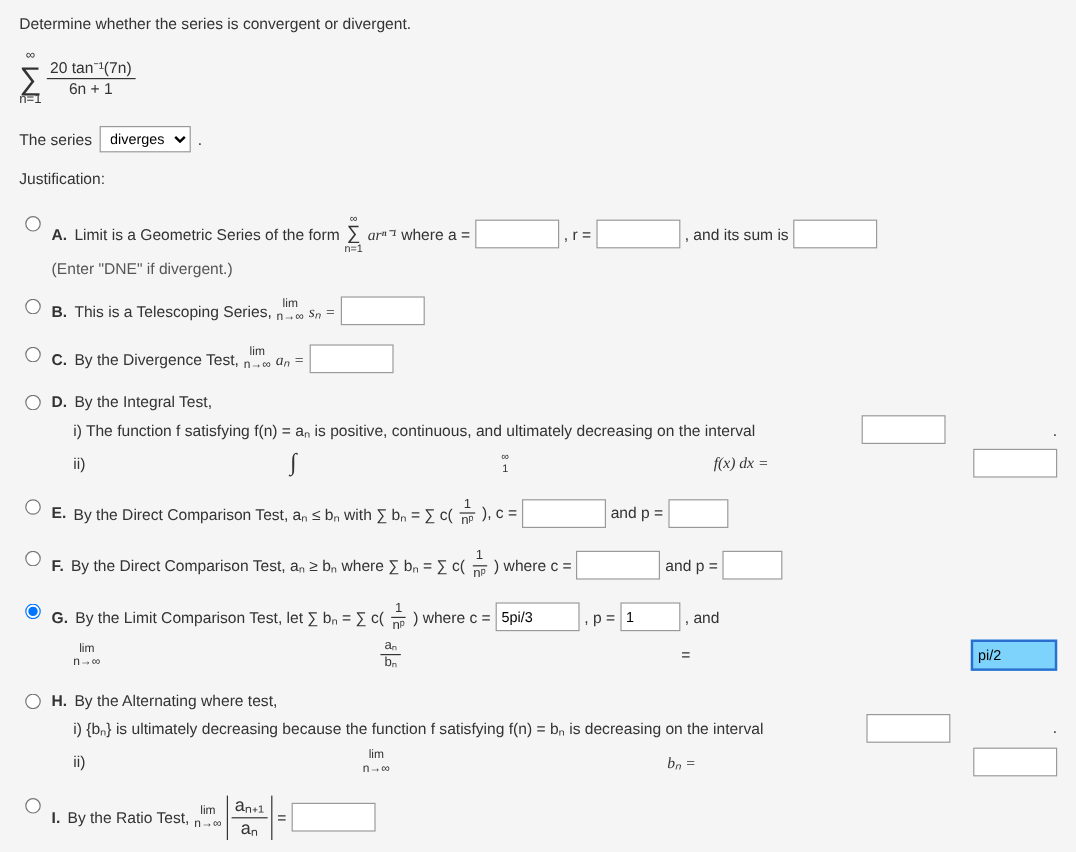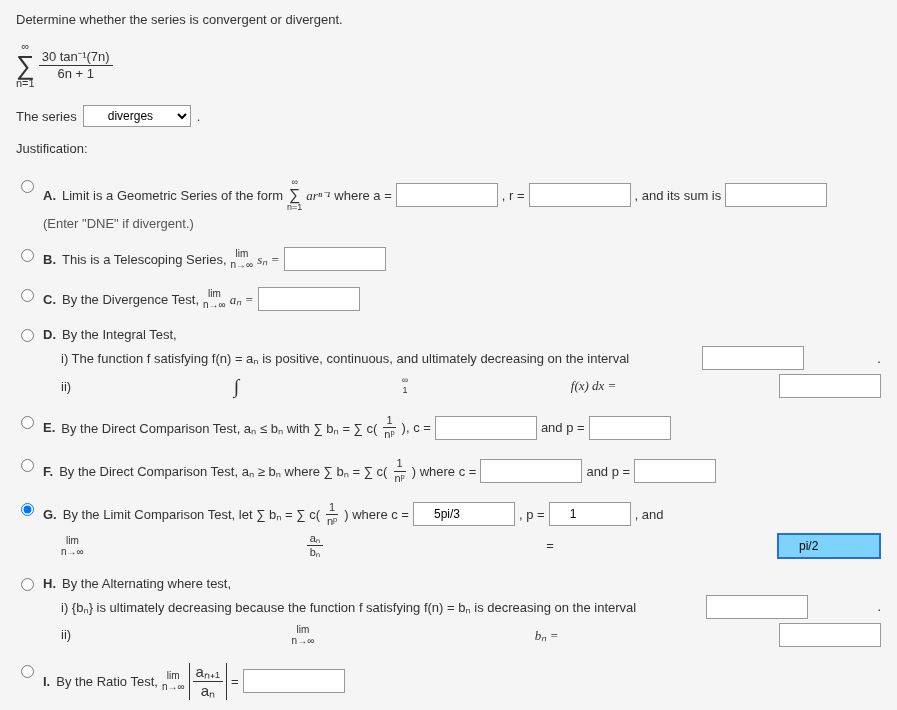--- a/index.html
+++ b/index.html
@@ -43,21 +43,21 @@
   .frac .den { padding: 0 3px; }
   .row {
     display: flex;
     align-items: center;
     gap: 6px;
     margin-bottom: 14px;
     flex-wrap: wrap;
   }
   select, input[type="text"] {
     font-size: 12px;
-    padding: 2px 20px;
+    padding: 2px 4px;
     border: 1px solid #999;
     background: #fff;
   }
   input[type="text"] {
     width: 60px;
     height: 18px;
   }
   input.narrow { width: 40px; }
   input.selected {
     border: 2px solid #2a6fcf;
@@ -141,21 +141,21 @@
 
 <div class="prompt">Determine whether the series is convergent or divergent.</div>
 
 <div class="series-expr">
   <span class="sigma-block">
     <span>∞</span>
     <span class="sigma">∑</span>
     <span>n=1</span>
   </span>
   <span class="frac">
-    <span class="num">30 tan⁻¹(7n)</span>
+    <span class="num">20 tan⁻¹(7n)</span>
     <span class="den">6n + 1</span>
   </span>
 </div>
 
 <div class="row">
   <span>The series</span>
   <select>
     <option>diverges</option>
   </select>
   <span>.</span>

